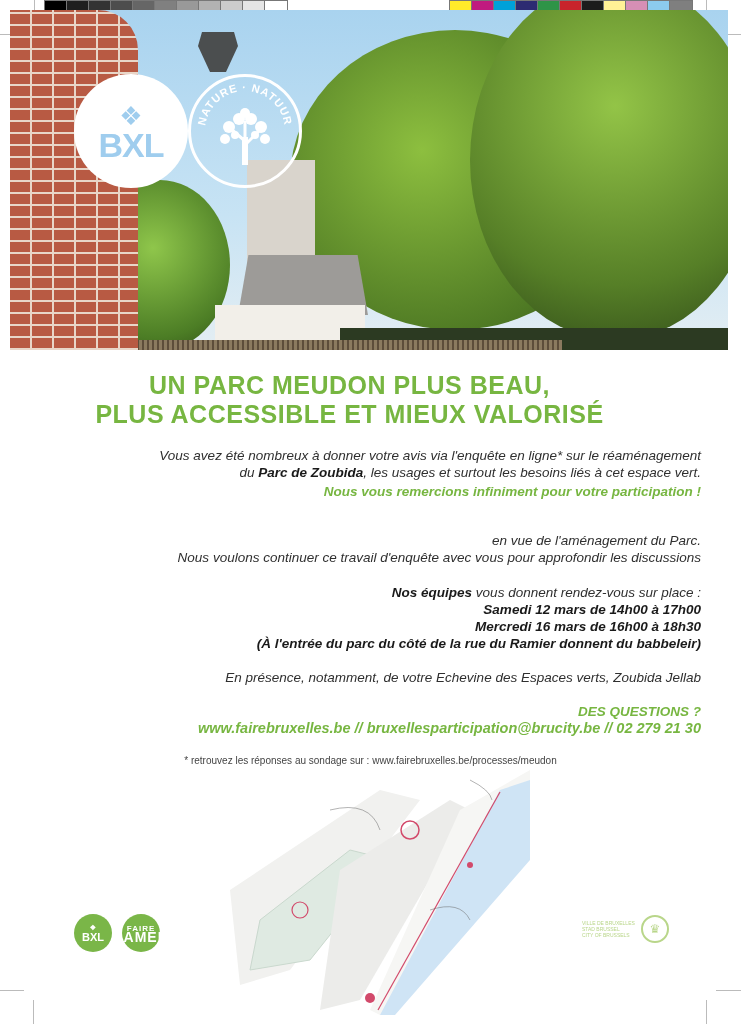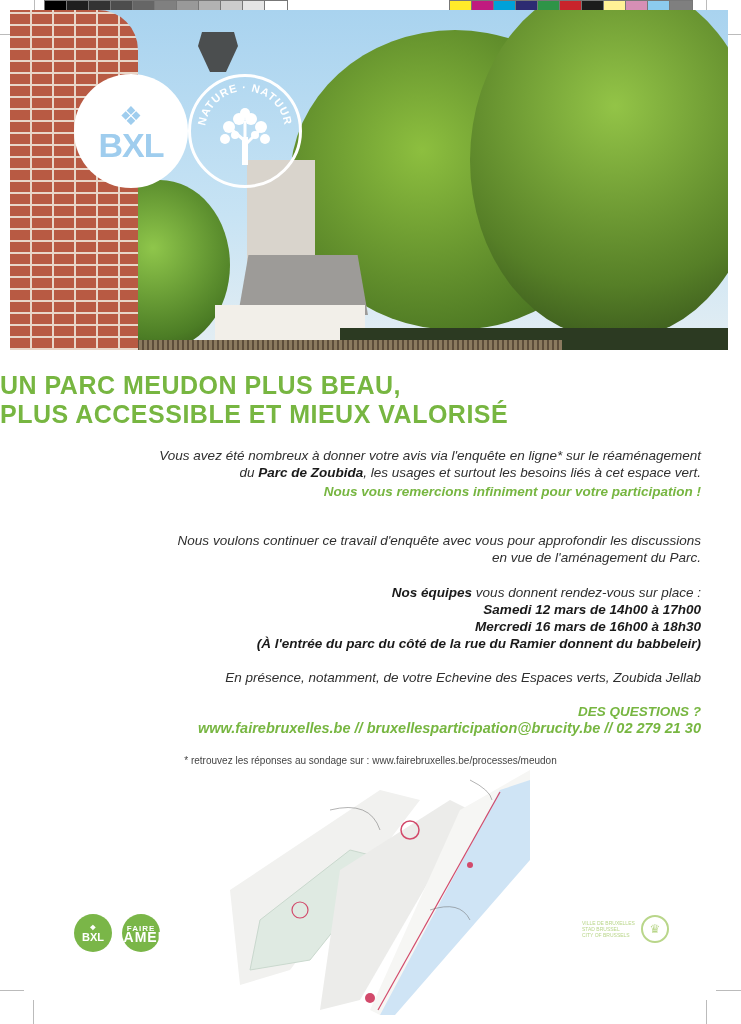--- a/index.html
+++ b/index.html
@@ -23,21 +23,21 @@
   .fence { position:absolute; left:72px; top:330px; width:480px; height:10px; background:repeating-linear-gradient(90deg,#5d4d3a 0 2px,#8b7a5f 2px 5px); }
   .ground { position:absolute; left:330px; top:318px; width:390px; height:22px; background:#2c3a22; }
   .lantern { position:absolute; left:188px; top:22px; width:40px; height:40px; background:#4b4e4f; clip-path:polygon(10% 0,90% 0,100% 35%,70% 100%,30% 100%,0 35%); }
   .logo-circle { position:absolute; width:114px; height:114px; border-radius:50%; }
   .logo-bxl { left:74px; top:74px; background:#ffffff; display:flex; flex-direction:column; align-items:center; justify-content:center; }
   .logo-bxl .bird { color:#9fcdee; font-size:26px; line-height:24px; margin-top:4px; }
   .logo-bxl .txt { color:#9fcdee; font-weight:bold; font-size:34px; letter-spacing:-1px; line-height:34px; }
   .logo-nature { left:188px; top:74px; border:3px solid #ffffff; box-sizing:border-box; }
   .logo-nature svg { position:absolute; left:0; top:0; }
   
-  .title { position:absolute; left:0; width:699px; top:371px; color:#77b641; font-weight:bold; font-size:25px; line-height:29px; letter-spacing:0.5px; }
+  .title { position:absolute; left:0; width:699px; top:371px; text-align:center; color:#77b641; font-weight:bold; font-size:25px; line-height:29px; letter-spacing:0.5px; }
   .para { position:absolute; left:40px; width:661px; text-align:right; color:#2f2f2f; font-size:13.5px; line-height:17px;font-style:italic; }
   .para b { color:#1a1a1a; }
   .green { color:#77b641; font-weight:bold; }
   .bold { font-weight:bold; color:#1a1a1a; }
   .note { position:absolute; left:40px; width:661px; text-align:center; color:#444; font-size:10px; top:755px; }
   
   .map { position:absolute; left:230px; top:770px; width:300px; height:245px; }
   
   .fb-logo { position:absolute; top:914px; width:38px; height:38px; border-radius:50%; background:#7ab648; color:#fff; display:flex; align-items:center; justify-content:center; flex-direction:column; font-weight:bold; }
   .city-logo { position:absolute; left:582px; top:915px; display:flex; align-items:center; gap:6px; }
@@ -128,22 +128,22 @@
 </div>
 
 <div class="para" style="top:447px;">
   <div>Vous avez été nombreux à donner votre avis via l'enquête en ligne* sur le réaménagement</div>
   <div><span>du </span><b>Parc de Zoubida</b><span>, les usages et surtout les besoins liés à cet espace vert.</span></div>
 </div>
 
 <div class="para green" style="top:483px;">Nous vous remercions infiniment pour votre participation !</div>
 
 <div class="para" style="top:532px;">
+  <div>en vue de  l'aménagement du Parc.</div>
   <div>Nous voulons continuer ce travail d'enquête avec vous pour approfondir les discussions</div>
-  <div>en vue de  l'aménagement du Parc.</div>
 </div>
 
 <div class="para" style="top:584px;">
   <div><b>Nos équipes</b><span> vous donnent rendez-vous sur place :</span></div>
   <div class="bold">Samedi 12 mars de 14h00 à 17h00</div>
   <div class="bold">Mercredi 16 mars de 16h00 à 18h30</div>
   <div class="bold">(À l'entrée du parc du côté de la rue du Ramier donnent du babbeleir)</div>
 </div>
 
 <div class="para" style="top:669px;">En présence, notamment, de votre Echevine des Espaces verts, Zoubida Jellab</div>

